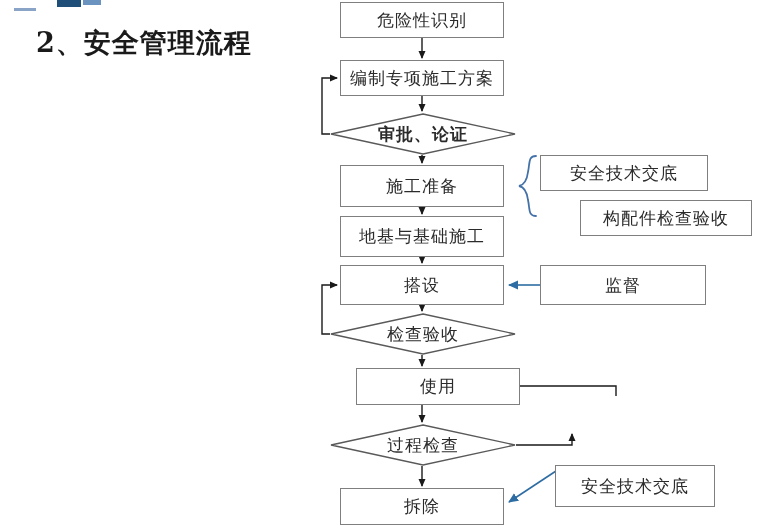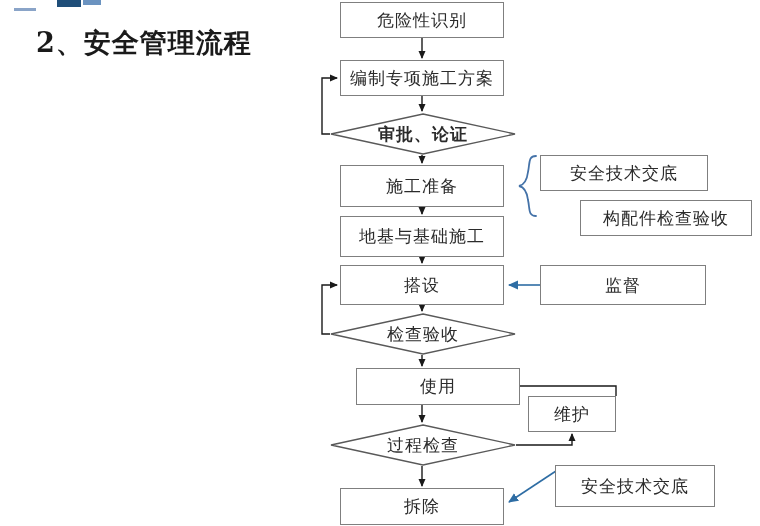--- a/index.html
+++ b/index.html
@@ -210,21 +210,18 @@
   </div>
 
   <div class="node side" style="left:540px; top:200px; width:172px; height:36px;margin-left:40px;">
     <span>构配件检查验收</span>
   </div>
 
   <div class="node side" style="left:540px; top:265px; width:166px; height:40px;">
     <span>监督</span>
   </div>
 
-  <div class="node side" style="left:528px; top:396px; width:88px; height:36px;">
-    <span>维护</span>
-  </div>
 
   <div class="node side" style="left:555px; top:465px; width:160px; height:42px;">
     <span>安全技术交底</span>
   </div>
 
 </div>
 
 </body></html>

